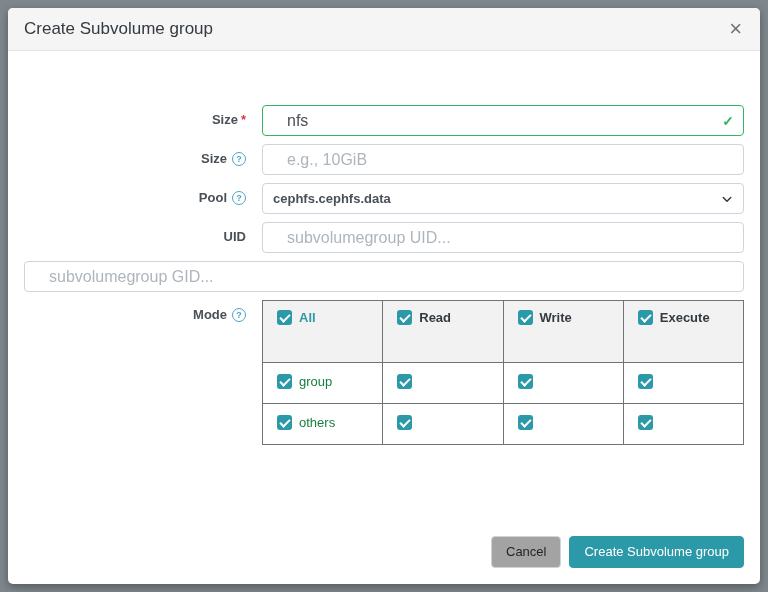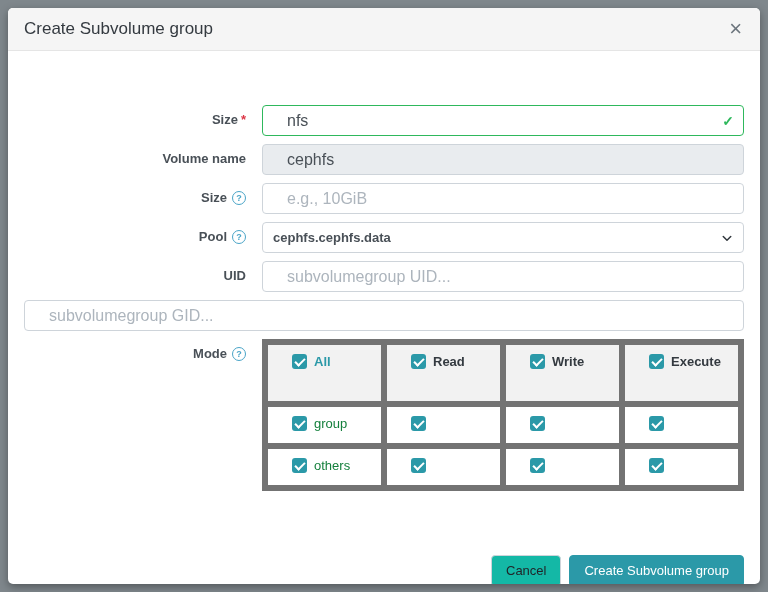--- a/index.html
+++ b/index.html
@@ -96,22 +96,22 @@
     content: ""; position: absolute; left: 5px; top: 2px;
     width: 4px; height: 8px;
     border: solid #fff; border-width: 0 2px 2px 0;
     transform: rotate(45deg);
   }
   
   .mode-table {
     width: 100%; border-collapse: collapse; table-layout: fixed;
   }
   .mode-table th, .mode-table td {
-    border: 6px solid #737373;
-    padding: 9px 24px;
+    border: 1px solid #737373;
+    padding: 9px 14px;
     vertical-align: top;
     text-align: left;
     font-size: 13px;
   }
   .mode-table th { background: #f2f2f2; height: 62px; font-weight: 700; color: #343a40; }
   .mode-table td { height: 41px; vertical-align: middle; color: #15803d; }
   .cb-wrap { display: inline-flex; align-items: center; gap: 7px; }
   .all-label { color: var(--accent, #2b99a8); font-weight: 700; }
   .modal-footer {
     flex: 0 0 auto;
@@ -119,21 +119,21 @@
     display: flex; justify-content: flex-end; gap: 8px;
   }
   .btn {
     font-family: "Liberation Sans", sans-serif;
     font-size: 13px;
     padding: 7px 14px;
     border-radius: 4px;
     cursor: pointer;
     line-height: 1.2;
   }
-  .btn-cancel { background: #14b8a6; border: 1px solid #ced4da; color: #212529; }
+  .btn-cancel { background: #a3a3a3; border: 1px solid #ced4da; color: #212529; }
   .btn-submit {
     background: var(--accent, #2b99a8);
     border: 1px solid var(--accent, #2b99a8);
     color: #fff;
   }
 </style>
 </head>
 <body>
 
 <div class="modal">
@@ -148,28 +148,20 @@
     <div class="form-row">
       <div class="form-label">
         <span>Size</span><span class="req">*</span>
       </div>
       <div class="control">
         <input class="input valid" value="nfs" style="">
         <span class="valid-check">✓</span>
       </div>
     </div>
 
-    <div class="form-row">
-      <div class="form-label">
-        <span>Volume name</span>
-      </div>
-      <div class="control">
-        <input class="input disabled" disabled="" value="cephfs" style="">
-      </div>
-    </div>
 
     <div class="form-row">
       <div class="form-label">
         <span>Size</span><span class="help">?</span>
       </div>
       <div class="control">
         <input class="input" placeholder="e.g., 10GiB" style="">
       </div>
     </div>
 

